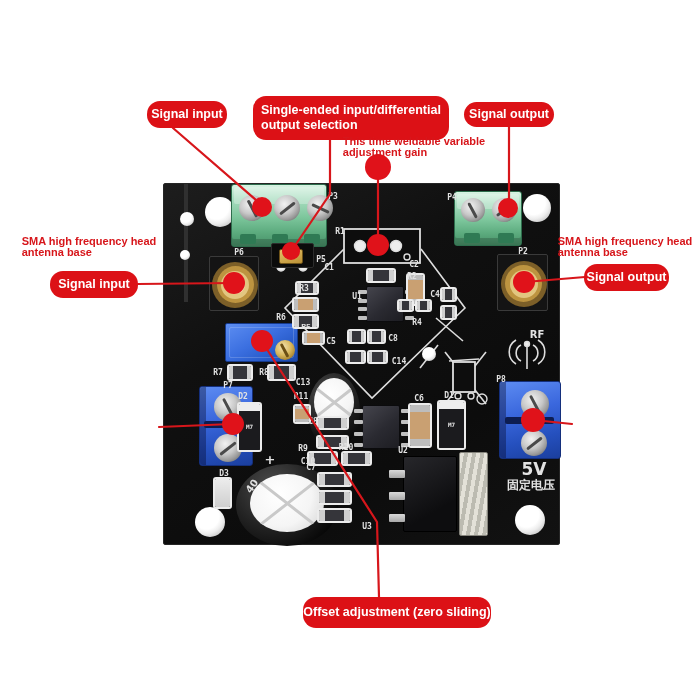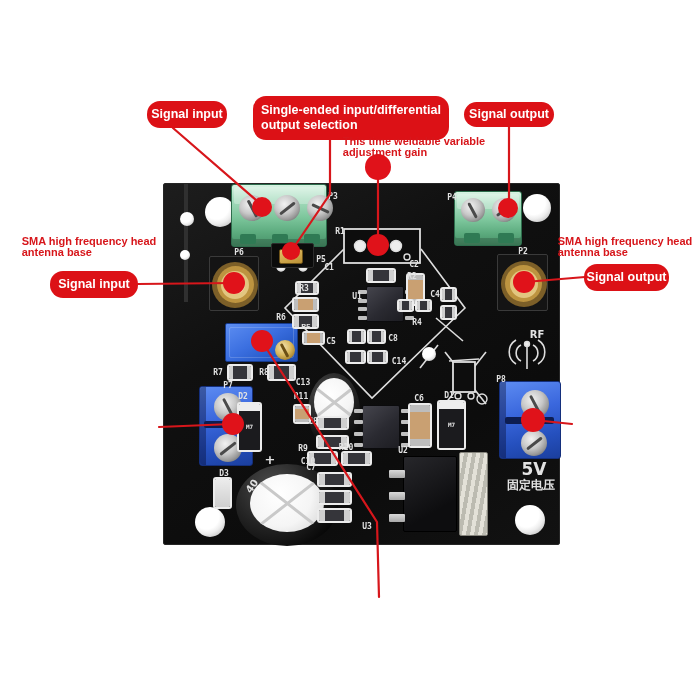--- a/index.html
+++ b/index.html
@@ -352,20 +352,23 @@
     </div>
     <div class="abs rbox" style="left: 464px; top: 102px; width: 90px; height: 25px; background: rgb(220, 17, 22);">
       <div>Signal output</div>
     </div>
     <div class="abs rbox" style="left: 50px; top: 271px; width: 88px; height: 27px; background: rgb(220, 17, 22);">
       <div>Signal input</div>
     </div>
     <div class="abs rbox" style="left: 584px; top: 264px; width: 85px; height: 27px; background: rgb(220, 17, 22);">
       <div>Signal output</div>
     </div>
+    <div class="abs rbox" style="left: 303px; top: 597px; width: 188px; height: 31px; background: rgb(220, 17, 22);">
+      <div>Offset adjustment (zero sliding)</div>
+    </div>
     <div class="abs rtext" style="left: 414px; top: 136px;">
       <div>This time weldable variable</div>
       <div>adjustment gain</div>
     </div>
     <div class="abs rtext" style="left: 89px; top: 236px;">
       <div>SMA high frequency head</div>
       <div>antenna base</div>
     </div>
     <div class="abs rtext" style="left: 625px; top: 236px;">
       <div>SMA high frequency head</div>

